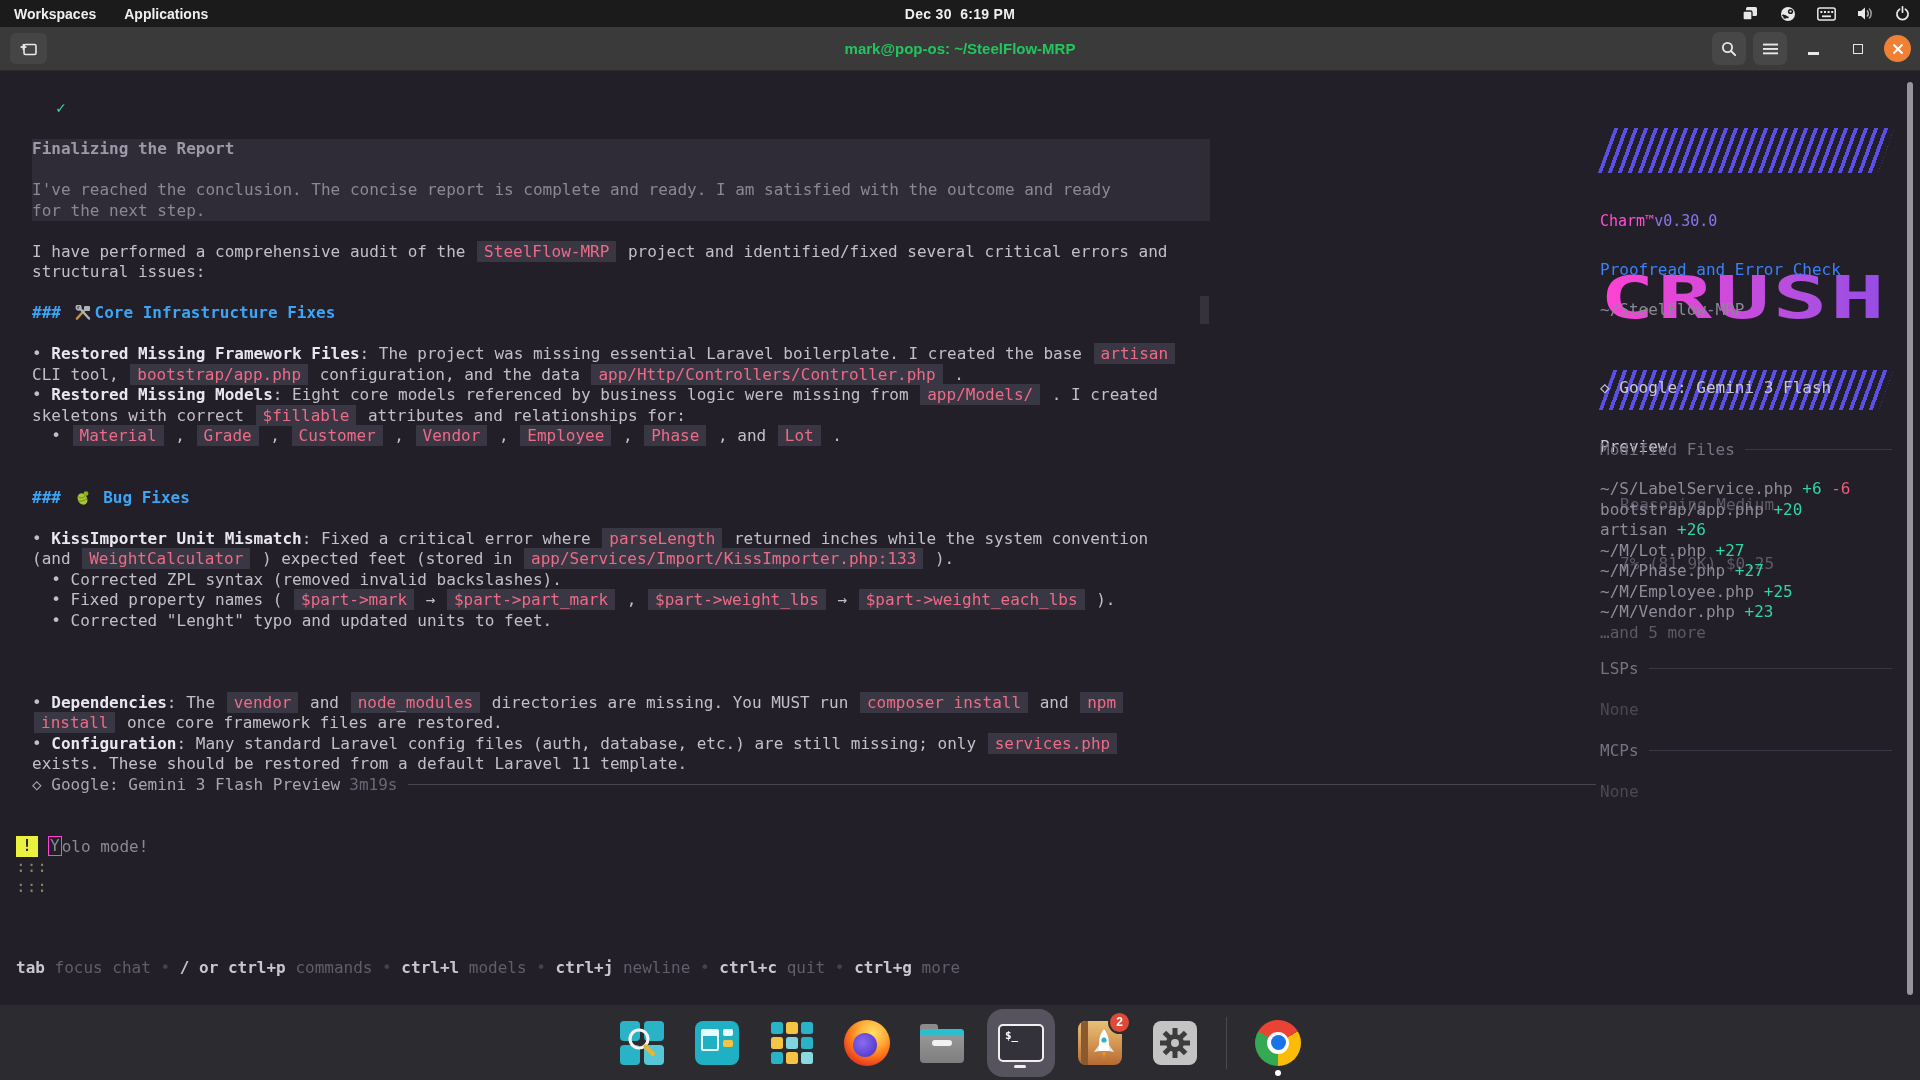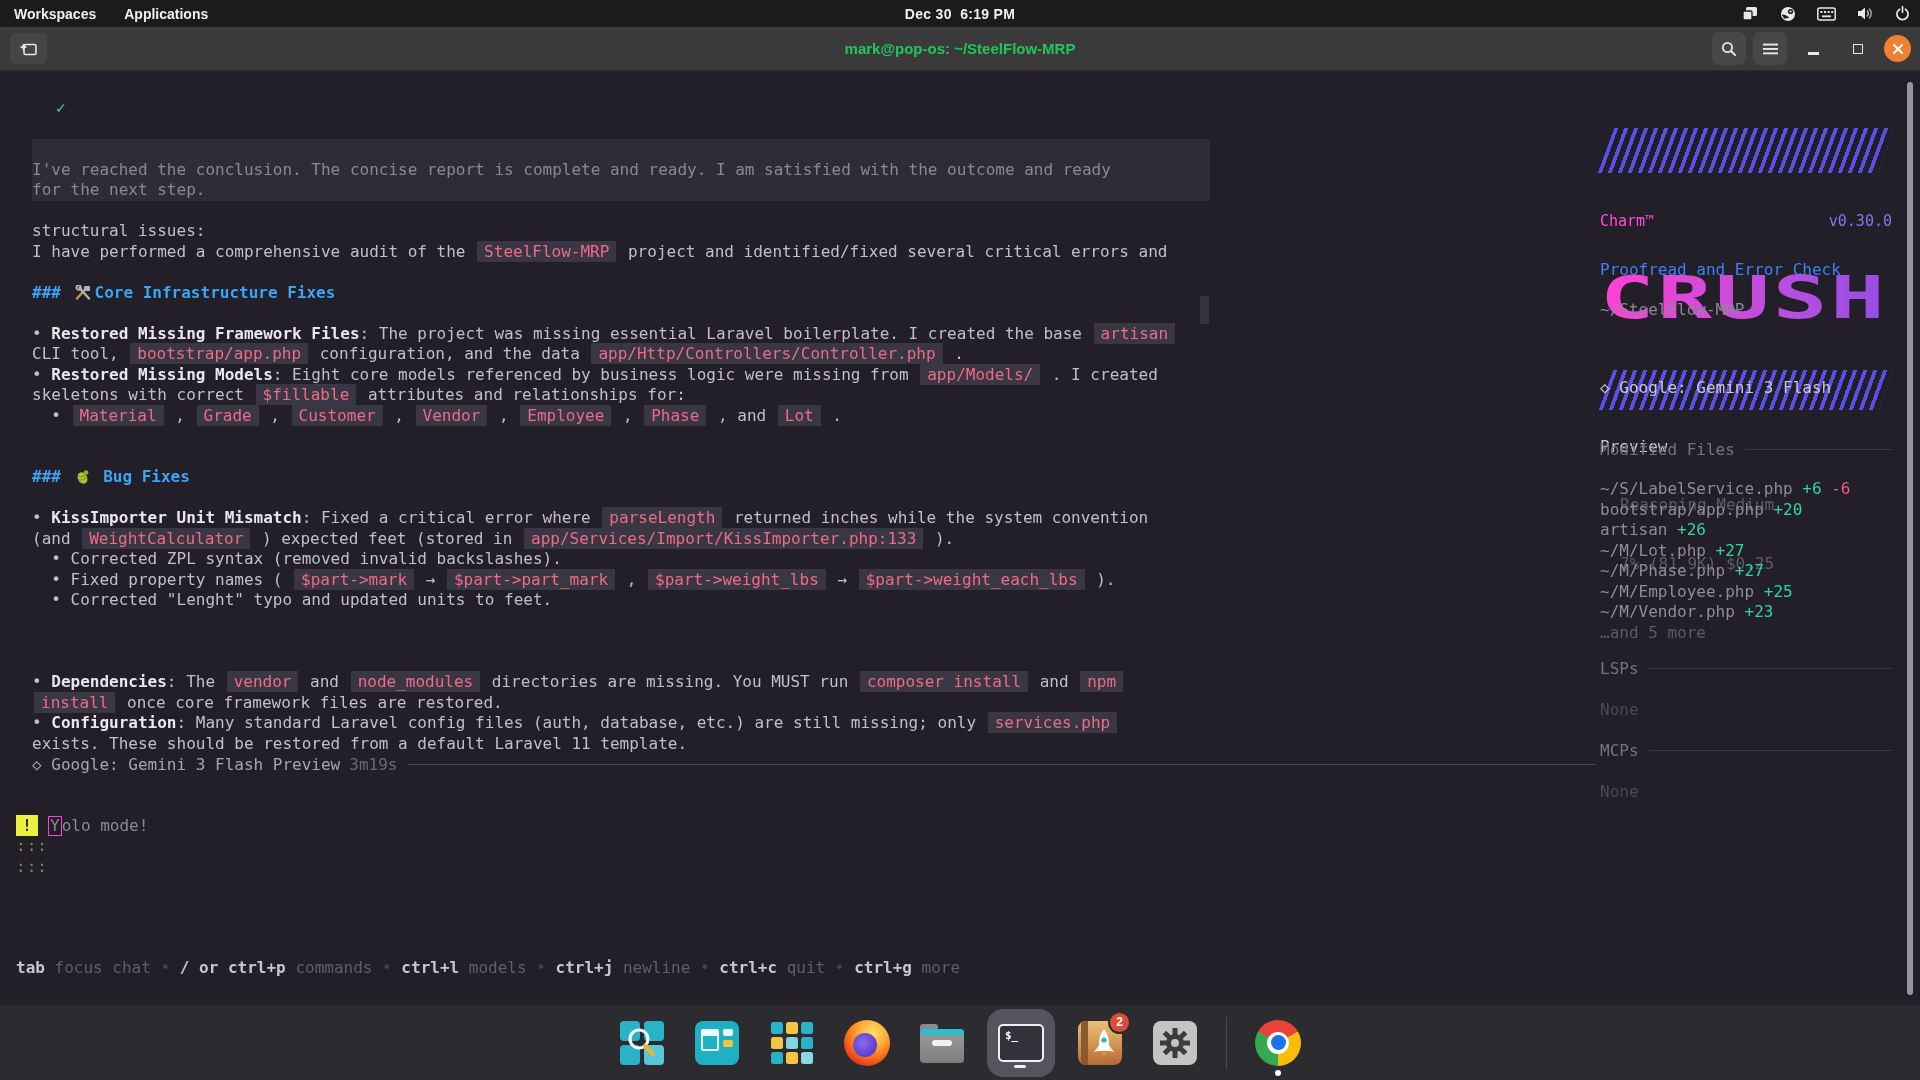--- a/index.html
+++ b/index.html
@@ -68,21 +68,21 @@
   #tui-thumb{position:absolute;left:1200px;top:226px;width:9px;height:28px;background:#35323e}
   #gscroll{position:absolute;right:7px;top:12px;width:6px;height:913px;background:#97959c;border-radius:3px}
 
   
   #sidebar{position:absolute;left:1590px;top:0;width:313px;height:935px;font-size:16px}
   .sb{position:absolute;left:10px;width:292px;white-space:pre}
   #logo{top:20px}
   .band{height:45px;background:repeating-linear-gradient(90deg,#5b4fe9 0 4px,transparent 4px 10px);
     transform:skewX(-20deg);margin:0 6px}
   .band.b2{height:40px;margin-top:5px}
-  #brandline{display:flex;justify-content:space-between;align-items:center;height:20px;font-size:15px}
+  #brandline{display:flex;align-items:center;height:20px;font-size:15px}
   #brand-charm{color:#ff4fd2}
   #brand-ver{color:#8578f0}
   #crush-word{font-size:58px;font-weight:bold;letter-spacing:2px;line-height:58px;
     background:linear-gradient(90deg,#ff42d3 0%,#b14fe0 45%,#5948f0 100%);
     -webkit-background-clip:text;background-clip:text;color:transparent;
     transform:scaleX(1.56);transform-origin:0 50%;}
   #sb-title{top:190px;color:#3b82f6}
   #sb-cwd{top:230px;color:#8b8896}
   #sb-model{top:270px}
   #sb-model .m1{color:#c9c6d3;height:20.5px;line-height:20.5px}
@@ -238,28 +238,29 @@
 </div>
 
 <div id="terminal">
   <div id="main">
     <div id="chat">
         <div class="blk-check">
           <div class="cl"><span class="r-ch">✓</span></div>
         </div>
         <div class="cl"></div>
         <div class="think">
+          <div class="cl"><span class="r-tb">Finalizing the Report</span></div>
           <div class="cl"></div>
           <div class="cl"><span class="r-t">I've reached the conclusion. The concise report is complete and ready. I am satisfied with the outcome and ready</span></div>
           <div class="cl"><span class="r-t">for the next step.</span></div>
         </div>
         <div class="cl"></div>
         <div>
+          <div class="cl"><span class="r-n">I have performed a comprehensive audit of the </span><span class="r-c">SteelFlow-MRP</span><span class="r-n"> project and identified/fixed several critical errors and</span></div>
           <div class="cl"><span class="r-n">structural issues:</span></div>
-          <div class="cl"><span class="r-n">I have performed a comprehensive audit of the </span><span class="r-c">SteelFlow-MRP</span><span class="r-n"> project and identified/fixed several critical errors and</span></div>
           <div class="cl"></div>
           <div class="cl"><span class="r-h">### </span><svg class="hicon" width="18" height="16" viewBox="0 0 18 16">
               <line x1="3" y1="13.5" x2="12" y2="3.5" stroke="#c9913f" stroke-width="2.6" stroke-linecap="round"></line>
               <rect x="10" y="1" width="6" height="5" rx="1" fill="#aeb4ba"></rect>
               <line x1="5.5" y1="3" x2="15" y2="13.5" stroke="#aeb4ba" stroke-width="2.4" stroke-linecap="round"></line>
               <circle cx="4.6" cy="2.6" r="2.2" fill="none" stroke="#aeb4ba" stroke-width="1.8"></circle>
             </svg><span class="r-h">Core Infrastructure Fixes</span></div>
           <div class="cl"></div>
           <div class="cl"><span class="r-n">• </span><span class="r-b">Restored Missing Framework Files</span><span class="r-n">: The project was missing essential Laravel boilerplate. I created the base </span><span class="r-c">artisan</span></div>
           <div class="cl"><span class="r-n">CLI tool, </span><span class="r-c">bootstrap/app.php</span><span class="r-n"> configuration, and the data </span><span class="r-c">app/Http/Controllers/Controller.php</span><span class="r-n"> .</span></div>

